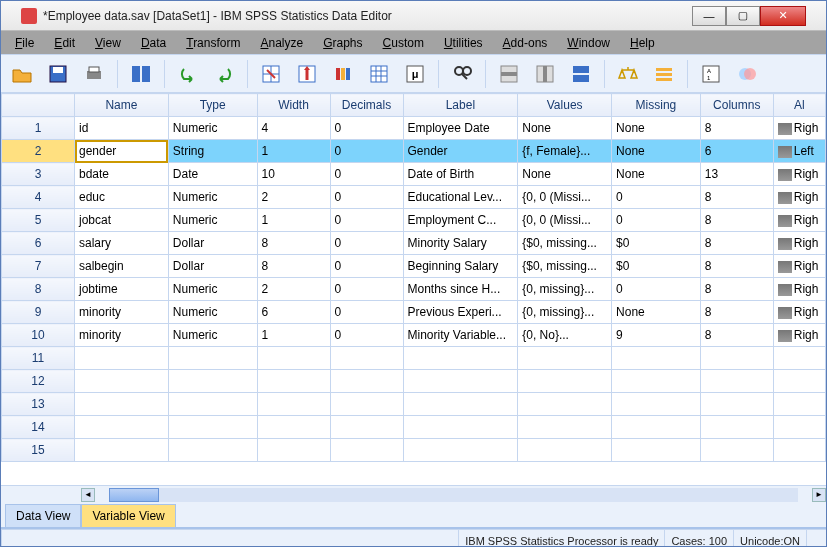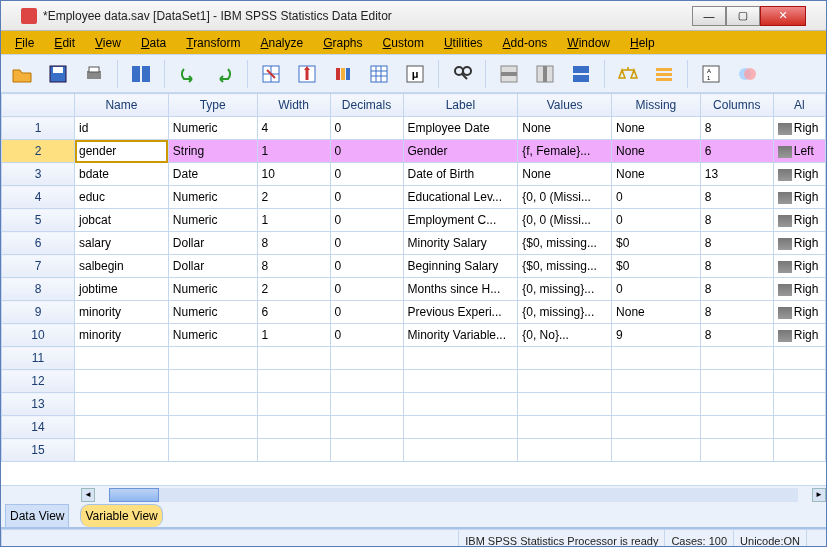--- a/index.html
+++ b/index.html
@@ -3,43 +3,43 @@
 <meta charset="utf-8">
 <style>
 * { box-sizing: border-box; margin: 0; padding: 0; }
 body { font-family: Arial, sans-serif; font-size: 12px; width: 827px; height: 547px; overflow: hidden; background: #fff; border: 1px solid #5a7db8; }
 .titlebar { height: 30px; background: linear-gradient(#f8f8f8,#e8e8e8); border-bottom: 1px solid #bbb; display: flex; align-items: center; padding: 0 20px; }
 .titlebar .appicon { width: 16px; height: 16px; background: #d44; border-radius: 2px; margin-right: 6px; }
 .titlebar .title { flex: 1; font-size: 12px; color: #222; }
 .winbtns { display: flex; gap: 0; }
 .winbtn { width: 34px; height: 20px; border: 1px solid #888; background: linear-gradient(#fafafa,#ddd); display: flex; align-items: center; justify-content: center; font-size: 11px; cursor: pointer; }
 .winbtn.close { background: linear-gradient(#e88,#d12c1f); color: #fff; width: 46px; border-color: #a11; }
-.menubar { height: 24px; background: #eab308; border-bottom: 1px solid #c5d6ef; display: flex; align-items: center; padding: 0 6px; gap: 4px; }
+.menubar { height: 24px; background: #a3a3a3; border-bottom: 1px solid #c5d6ef; display: flex; align-items: center; padding: 0 6px; gap: 4px; }
 .menuitem { padding: 2px 8px; cursor: pointer; color: #000; }
 .menuitem .ul { text-decoration: underline; }
 .toolbar { height: 38px; background: #eaf1fb; border-bottom: 1px solid #c5d6ef; display: flex; align-items: center; padding: 0 6px; gap: 6px; }
 .tbtn { width: 30px; height: 30px; border: 1px solid transparent; display: flex; align-items: center; justify-content: center; cursor: pointer; border-radius: 3px; }
 .tsep { width: 1px; height: 28px; background: #c5d6ef; margin: 0 2px; }
 .grid-wrap { height: 392px; overflow: hidden; position: relative; background: #fff; }
 table { border-collapse: collapse; width: 100%; }
 th, td { border: 1px solid #c5d6ef; height: 23px; padding: 0 4px; text-align: left; font-size: 12px; color: #000; white-space: nowrap; overflow: hidden; }
 th { background: linear-gradient(#f5f8fd,#e6edf9); color: #1a3c70; text-align: center; font-weight: normal; }
 .rowhead { background: linear-gradient(#f5f8fd,#e6edf9); color: #1a3c70; text-align: center; width: 70px; }
-tr.selected td { background: #f0abfc; }
+tr.selected td { background: #7dd3fc; }
 tr.selected .rowhead { background: #ffe080; }
 td.cell-name.sel { background: #fff; outline: 2px solid #c90; outline-offset: -2px; }
 .measure-icon { display:inline-block; width:14px; height:12px; vertical-align:middle; margin-right:2px; }
 .measure-icon.right::before { content:""; display:block; width:14px; height:12px; background: linear-gradient(#777,#999); }
 .hscroll { height: 18px; background: #eaf1fb; border-top: 1px solid #c5d6ef; display: flex; align-items: center; }
 .hscroll .track { flex:1; height:14px; background:#d8e3f5; position:relative; margin:0 14px; }
 .hscroll .thumb { position:absolute; left:0; width:50px; height:14px; background:linear-gradient(#bcd2f5,#8fb6ef); border:1px solid #6a95d8; }
 .hscroll .arrow { width:14px; height:14px; background:#d8e3f5; border:1px solid #9bb; display:flex;align-items:center;justify-content:center;font-size:8px;cursor:pointer;}
 .tabs { height: 26px; background: #eaf1fb; display: flex; align-items: flex-end; padding: 0 4px; border-bottom: 2px solid #a8c3ea; }
-.tab { padding: 4px 4px; border: 1px solid #a8c3ea; border-bottom: none; background: #cfe0f8; margin-right: 11px; cursor: pointer; font-size: 12px; }
-.tab.active { background: #ffe080; border-radius: 9px; }
+.tab { padding: 4px 10px; border: 1px solid #a8c3ea; border-bottom: none; background: #cfe0f8; margin-right: 0; cursor: pointer; font-size: 12px; }
+.tab.active { background: #ffe080; }
 .status { height: 22px; background: #eaf1fb; border-top: 1px solid #c5d6ef; display: flex; align-items: center; font-size: 11px; color: #222; }
 .status .seg { border-left: 1px solid #c5d6ef; padding: 0 6px; height: 100%; display:flex;align-items:center; }
 .status .flex { flex: 1; }
 .col-name{width:90px}.col-type{width:85px}.col-width{width:70px}.col-dec{width:70px}.col-label{width:110px}.col-values{width:90px}.col-missing{width:85px}.col-columns{width:70px}.col-align{width:50px}
 svg { display:block; }
 </style>
 </head>
 <body>
 
 <div class="titlebar">

